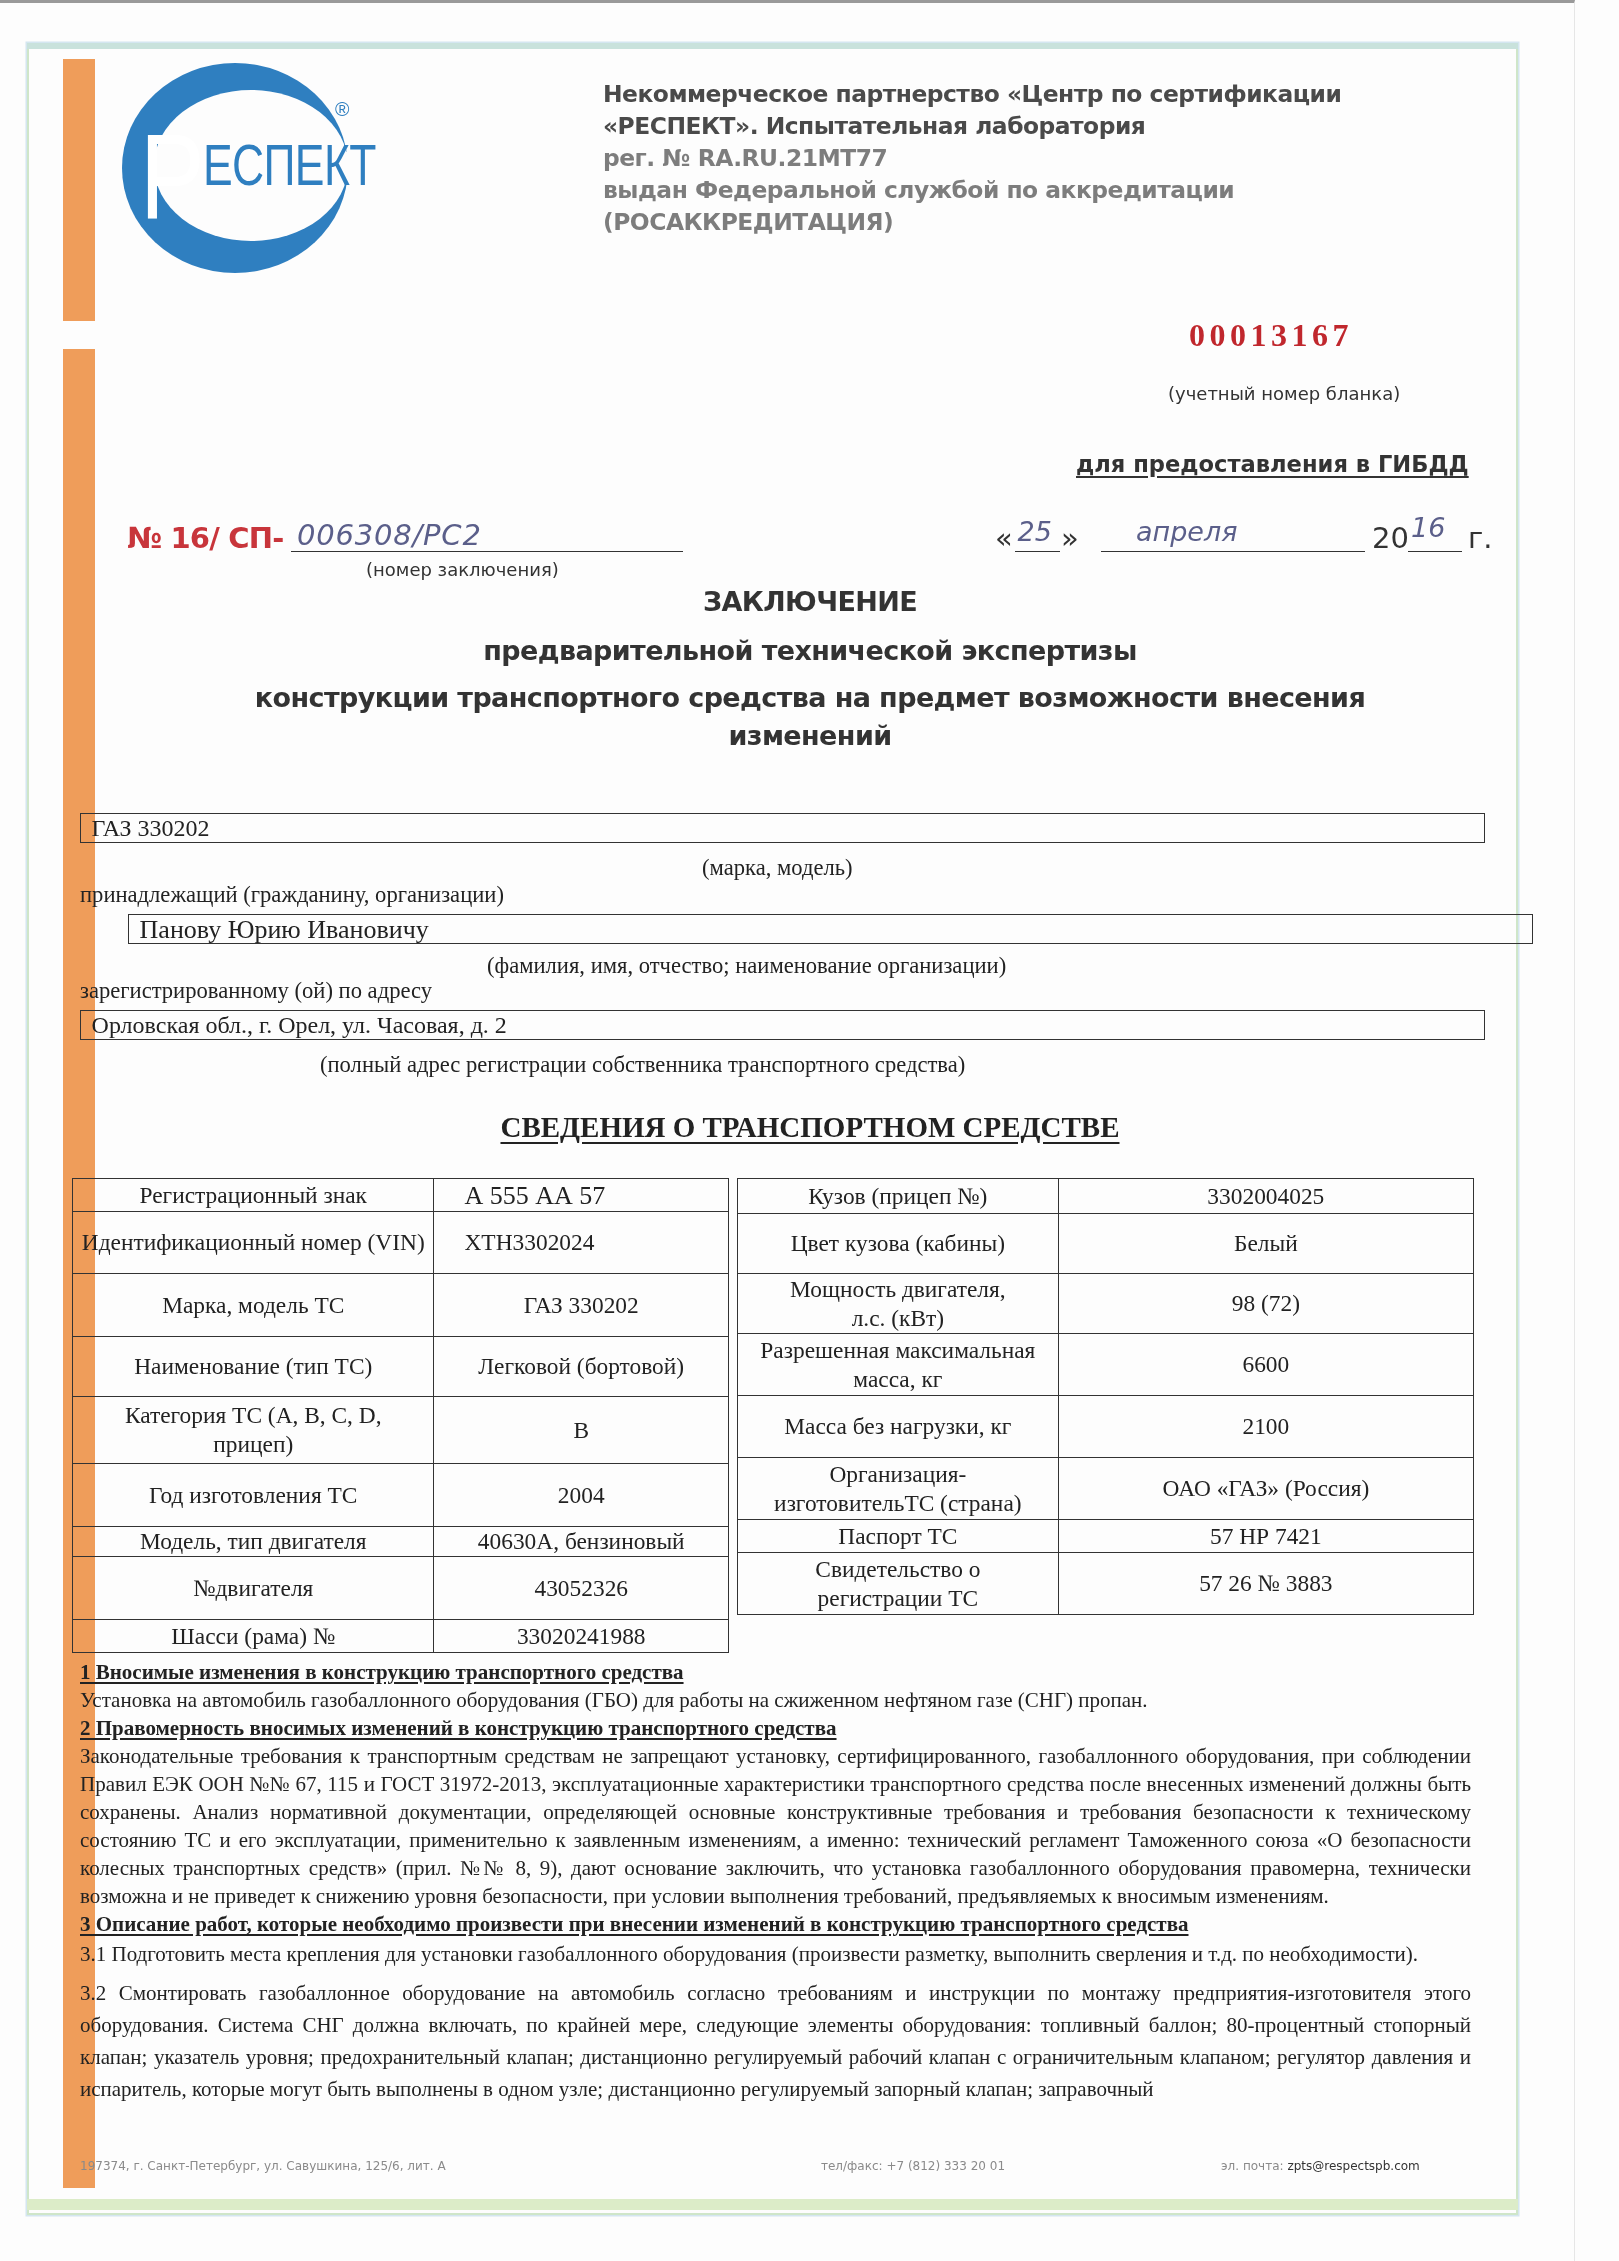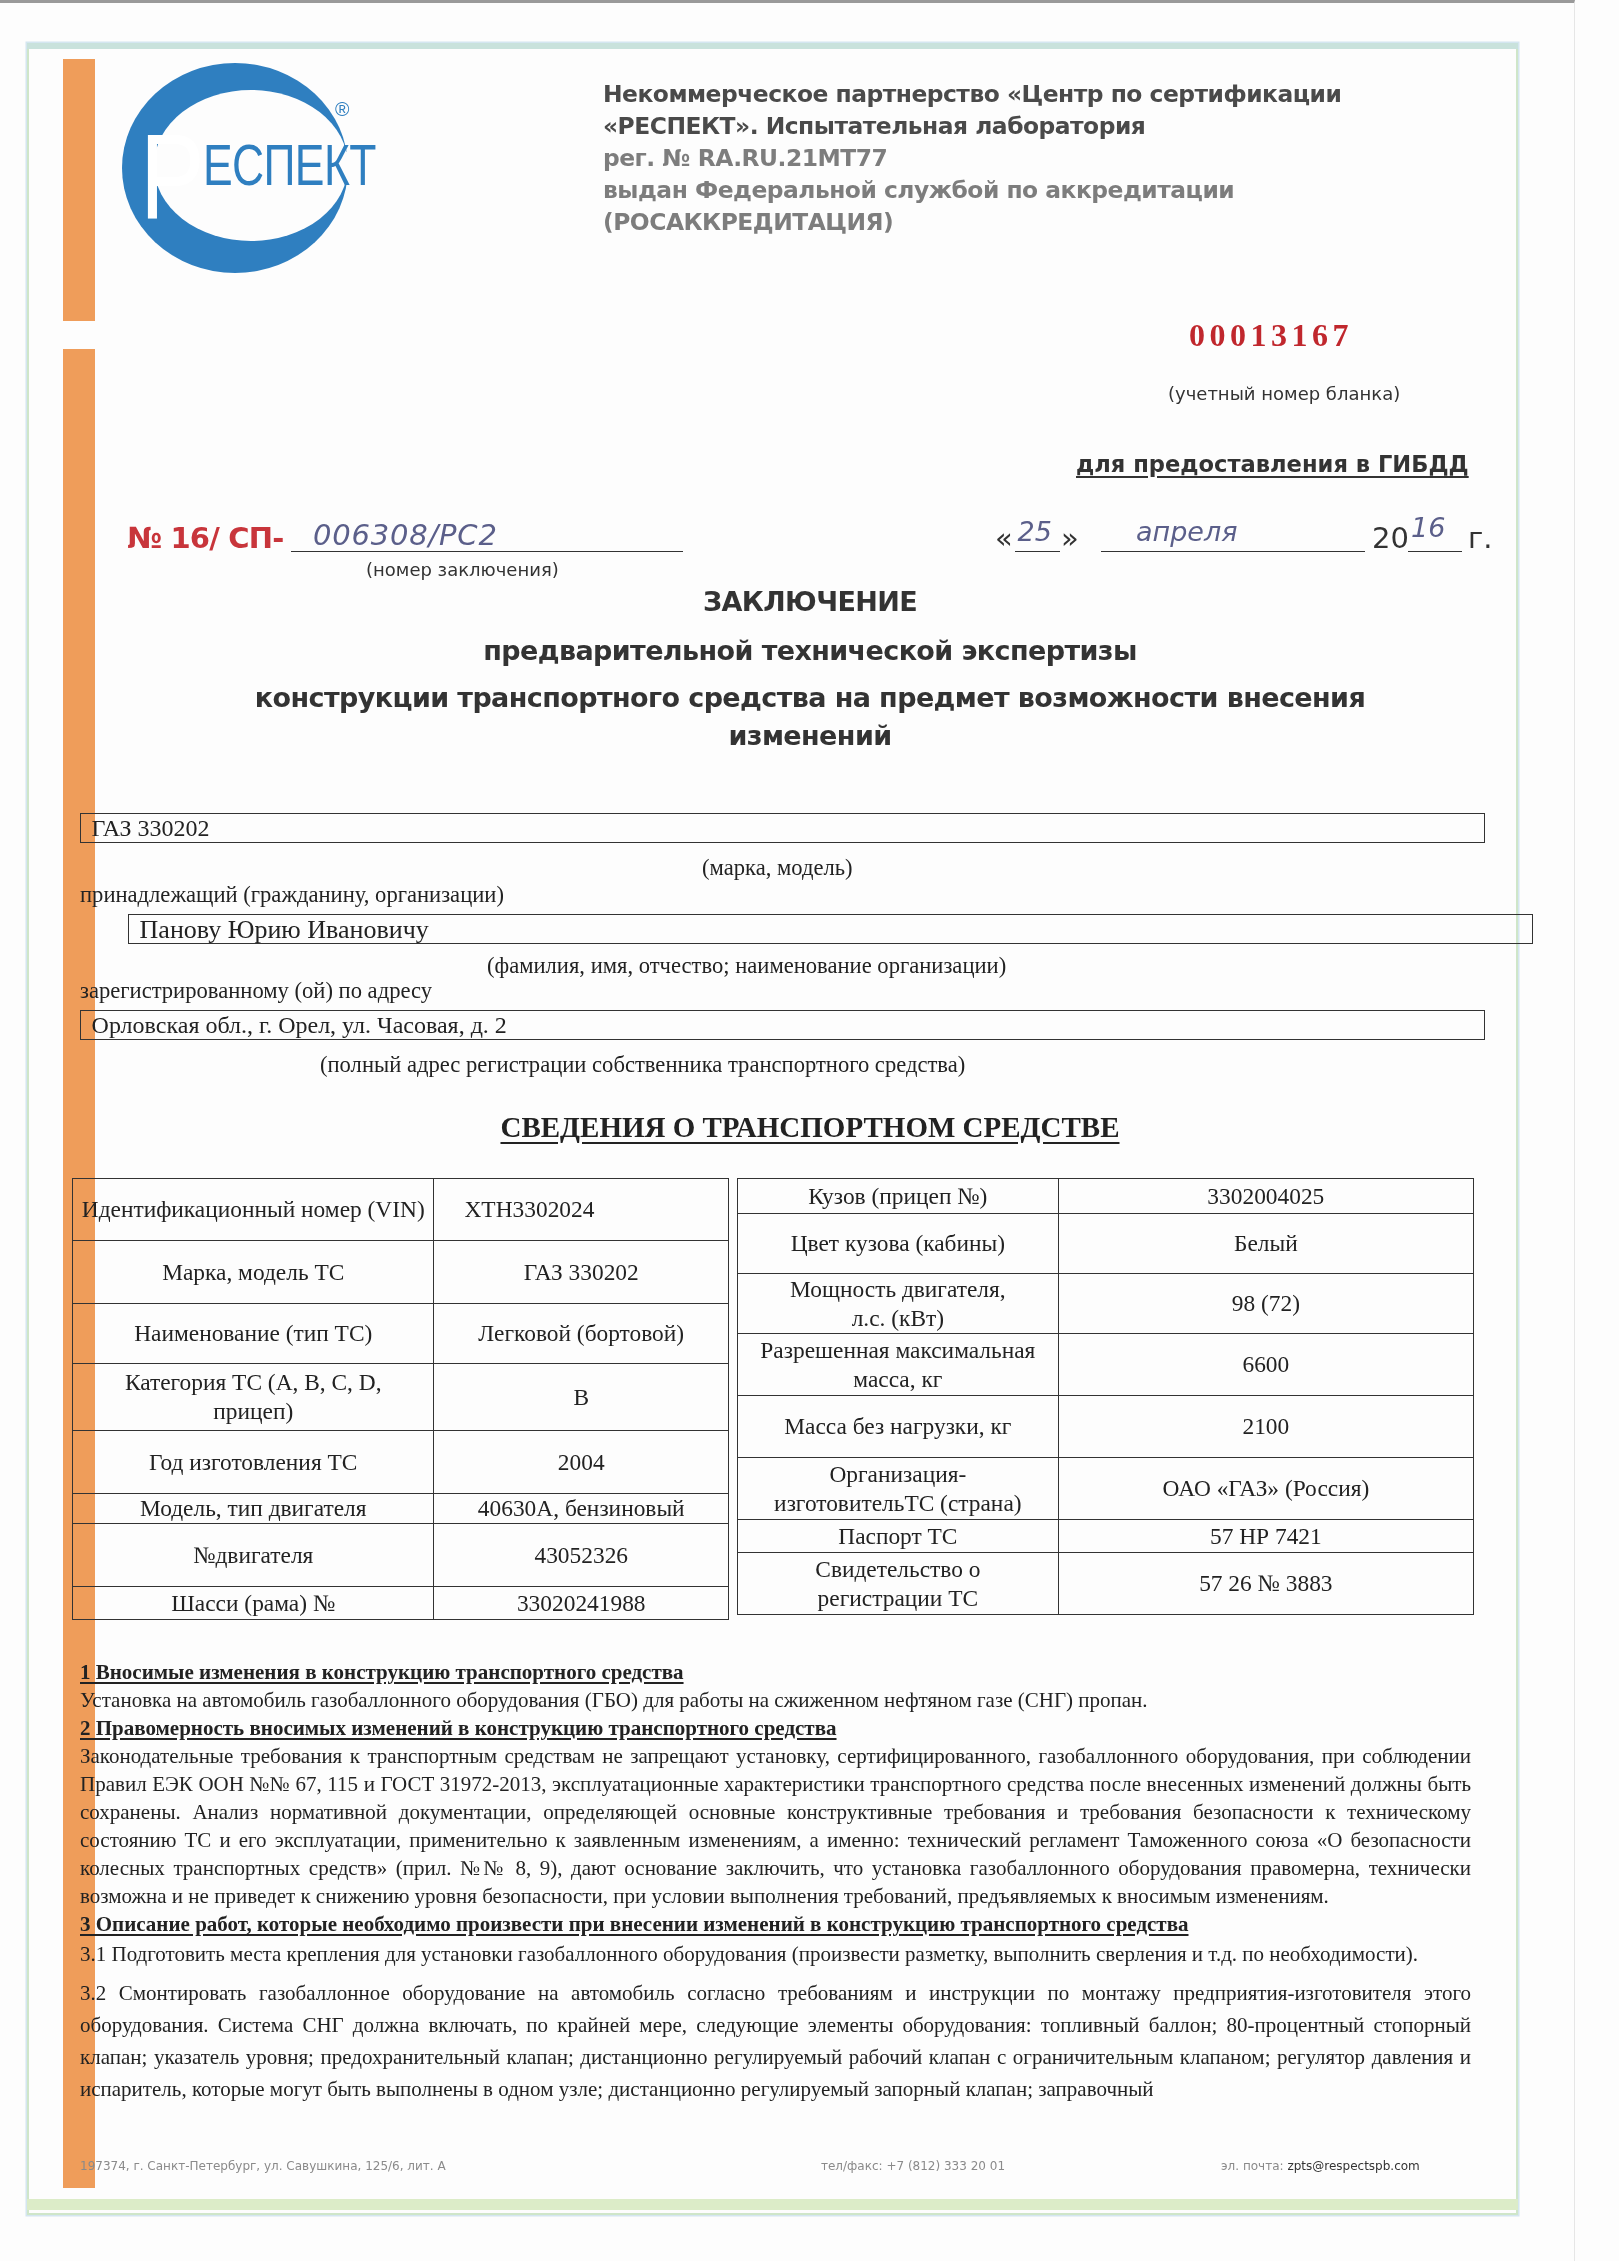--- a/index.html
+++ b/index.html
@@ -43,21 +43,21 @@
     font-weight: bold; font-size: 32px; color: #c0272d; letter-spacing: 4.5px; }
   .serial-caption { position: absolute; left: 1168px; top: 383px; font-family: "DejaVu Sans", sans-serif;
     font-size: 18px; color: #333; }
   .gibdd { position: absolute; left: 1076px; top: 451px; font-family: "DejaVu Sans", sans-serif;
     font-weight: bold; font-size: 22.6px; color: #333; text-decoration: underline; text-underline-offset: 3.8px; }
 
   .concl-line { position: absolute; left: 127px; top: 516px; height: 38px; font-family: "DejaVu Sans", sans-serif; }
   .concl-prefix { position: absolute; left: 0; top: 4.5px; white-space: nowrap; color: #c8353b; font-weight: bold; font-size: 29px; letter-spacing: -0.8px; }
   .concl-field { position: absolute; left: 164px; top: 0; width: 392px; height: 35px; border-bottom: 1.5px solid #333; }
   .handwriting { font-family: "DejaVu Sans", sans-serif; font-style: italic; color: #5b5f8a; font-weight: normal; }
-  .concl-number { position: absolute; left: 22px; top: 1.5px; font-size: 29px; letter-spacing: 0.8px; text-align: right; }
+  .concl-number { position: absolute; left: 6px; top: 1.5px; font-size: 29px; letter-spacing: 0.8px; text-align: right; }
   .concl-caption { position: absolute; left: 366px; top: 559px; font-family: "DejaVu Sans", sans-serif; font-size: 18px; color: #333; }
 
   .date { position: absolute; left: 995px; top: 516px; height: 38px; font-family: "DejaVu Sans", sans-serif; font-size: 29px; color: #333; }
   .date .q { position: absolute; top: 4.5px; }
   .date .fld { position: absolute; top: 0; height: 35px; border-bottom: 1.5px solid #333; }
   .date .hw { position: absolute; top: 0; font-size: 27px; }
 
   .title { position: absolute; left: 0; width: 1620px; text-align: center; font-family: "DejaVu Sans", sans-serif;
     font-weight: bold; color: #333; letter-spacing: -0.6px; }
   .t1 { top: 586px; font-size: 27px; }
@@ -154,20 +154,24 @@
 <div class="box-caption" style="left:320px;top:1052px;">(полный адрес регистрации собственника транспортного средства)</div>
 
 <div class="section-title">СВЕДЕНИЯ О ТРАНСПОРТНОМ СРЕДСТВЕ</div>
 
 <table class="vehicle" style="width:657px;">
   <colgroup>
       <col style="width:362px">
       <col style="width:295px">
     </colgroup>
   <tbody>
+      <tr style="height:33px">
+        <td>Регистрационный знак</td>
+        <td style="text-align:left;padding-left:30px;font-size:26px">А 555 АА 57</td>
+      </tr>
   <tr style="height:62px">
         <td>Идентификационный номер (VIN)</td>
         <td style="text-align:left;padding-left:30px">ХТН3302024</td>
       </tr>
   <tr style="height:63px">
         <td>Марка, модель ТС</td>
         <td>ГАЗ 330202</td>
       </tr>
   <tr style="height:60px">
         <td>Наименование (тип ТС)</td>

